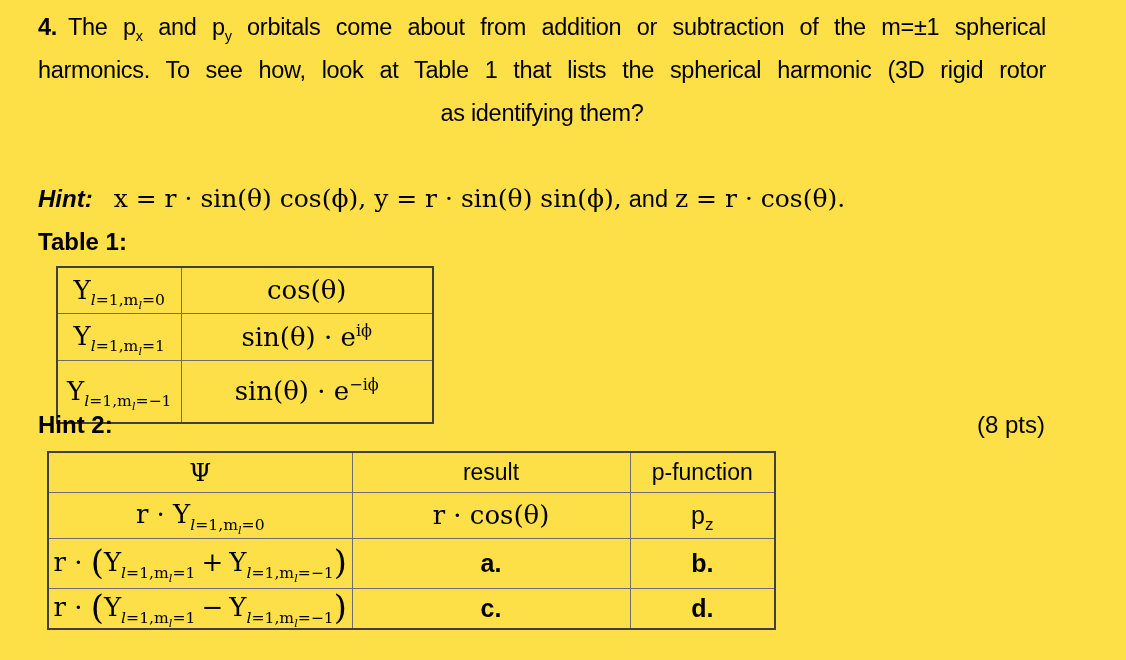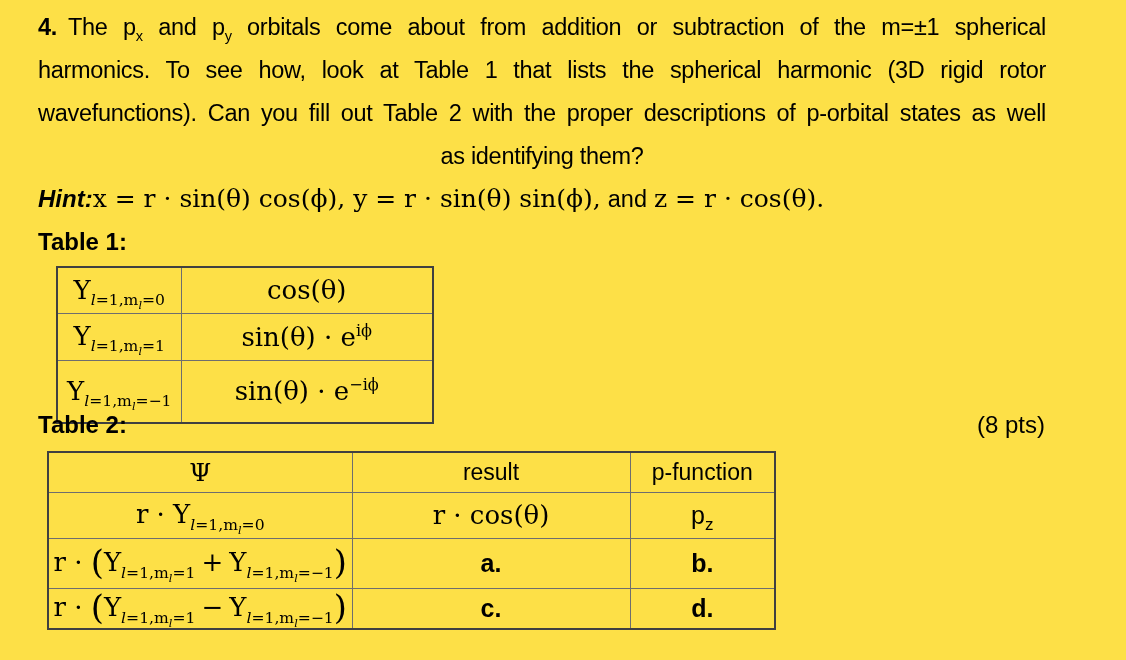--- a/index.html
+++ b/index.html
@@ -9,21 +9,21 @@
   }
   
   .qpara{position:absolute;left:38px;top:6px;width:1008px;
          font-size:23.5px;line-height:43px;letter-spacing:-0.3px;}
   .just{text-align:justify;text-align-last:justify;}
   .lastline{text-align:center;}
   .qnum{font-weight:bold;margin-right:11px;}
   sub.tsub{font-size:0.62em;line-height:0;}
   
   .hint{position:absolute;left:38px;top:184px;white-space:nowrap;font-size:24px;}
-  .hint-label{font-weight:bold;font-style:italic;margin-right:0;}
+  .hint-label{font-weight:bold;font-style:italic;margin-right:21px;}
   .math{font-family:"DejaVu Serif",serif;font-size:25px;letter-spacing:0;}
   .conj{margin:8px 7px;font-size:23.5px;}
   
   .h{position:absolute;font-weight:bold;font-size:24px;line-height:28px;}
   .h-t1{left:38px;top:228px;}
   .h-t2{left:38px;top:411px;}
   .pts{position:absolute;right:81px;top:411px;font-weight:normal;font-size:24px;}
   
   table.t{border-collapse:collapse;position:absolute;table-layout:fixed;}
   table.t{border:2px solid #404040;}
@@ -44,21 +44,21 @@
   i{font-style:italic;}
 </style>
 </head>
 <body>
 
 <div class="page">
 
   <div class="qpara">
     <div class="just"><span class="qnum">4.</span><span>The p</span><sub class="tsub">x</sub><span> and p</span><sub class="tsub">y</sub><span> orbitals come about from addition or subtraction of the m=±1 spherical</span><br>
     <span>harmonics. To see how, look at Table 1 that lists the spherical harmonic (3D rigid rotor</span><br>
-    <span>wavefunctions). Can you fill out Table 2 with the proper descriptions of p-orbital states as well</span></div>
+    </div>
     <div class="lastline">as identifying them?</div>
   </div>
 
   <div class="hint"><span class="hint-label">Hint:</span><span class="math">x = r · sin(θ) cos(ϕ), y = r · sin(θ) sin(ϕ),</span><span class="conj">and</span><span class="math">z = r · cos(θ).</span></div>
 
   <div class="h h-t1">Table 1:</div>
 
   <table class="t t1">
     <colgroup>
         <col style="width:124px">
@@ -73,21 +73,21 @@
       <td><span class="mcell yu"><span>Y</span><sub><i>l</i><span>=1,m</span><sub><i>l</i></sub><span>=1</span></sub></span></td>
       <td><span class="mcell"><span>sin(θ) · e</span><sup>iϕ</sup></span></td>
     </tr>
     <tr style="height:63px">
       <td><span class="mcell yu"><span>Y</span><sub><i>l</i><span>=1,m</span><sub><i>l</i></sub><span>=−1</span></sub></span></td>
       <td><span class="mcell"><span>sin(θ) · e</span><sup>−iϕ</sup></span></td>
     </tr>
   </tbody>
     </table>
 
-  <div class="h h-t2">Table 2:</div>
+  <div class="h h-t2">Hint 2:</div>
   <div class="pts">(8 pts)</div>
 
   <table class="t t2">
     <colgroup>
         <col style="width:304px">
         <col style="width:278px">
         <col style="width:145px">
       </colgroup>
     <tbody>
         <tr style="height:40px">

